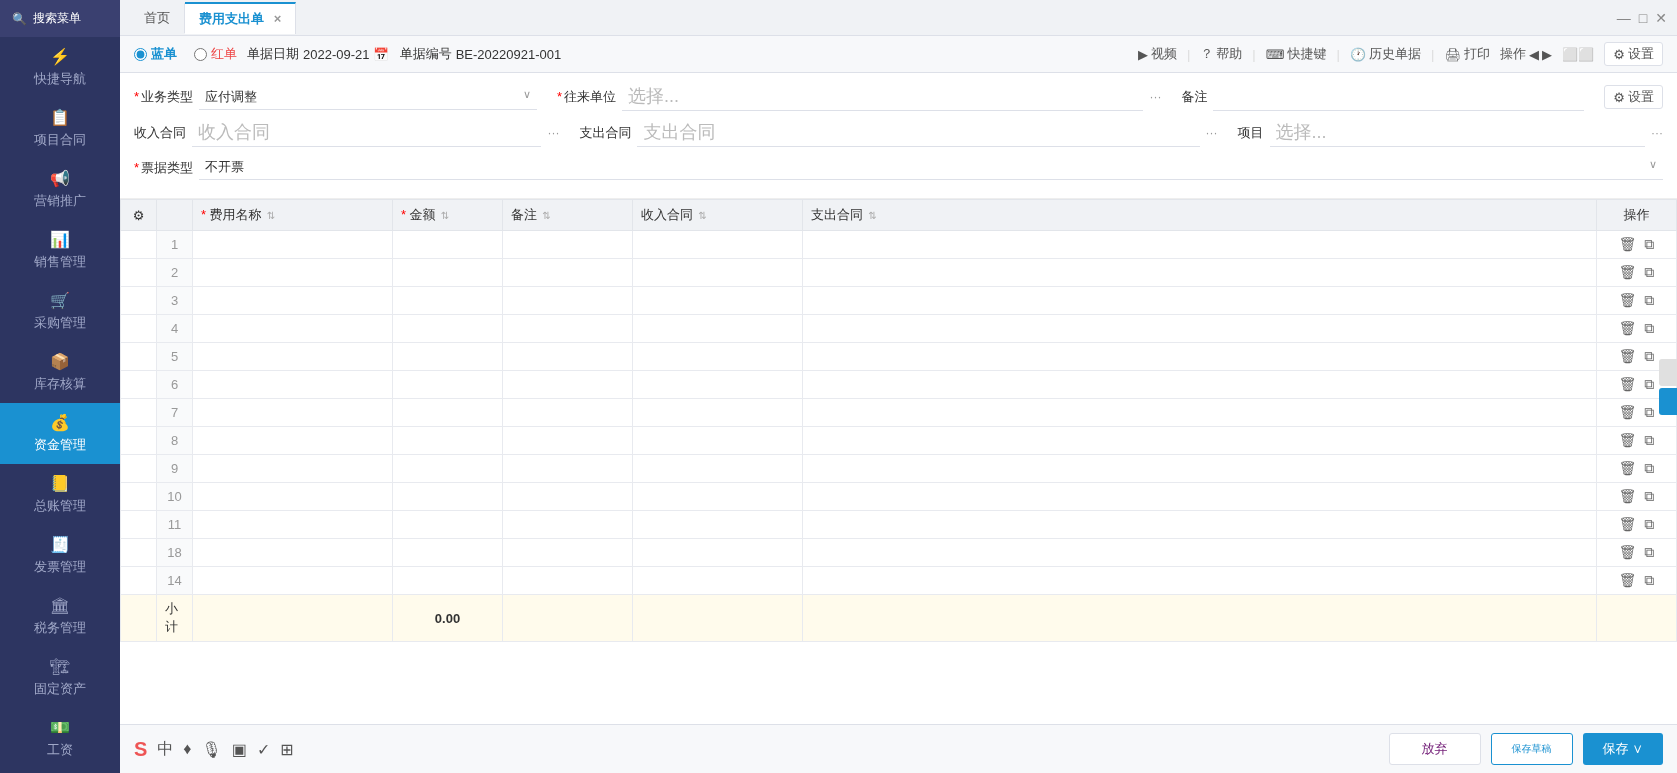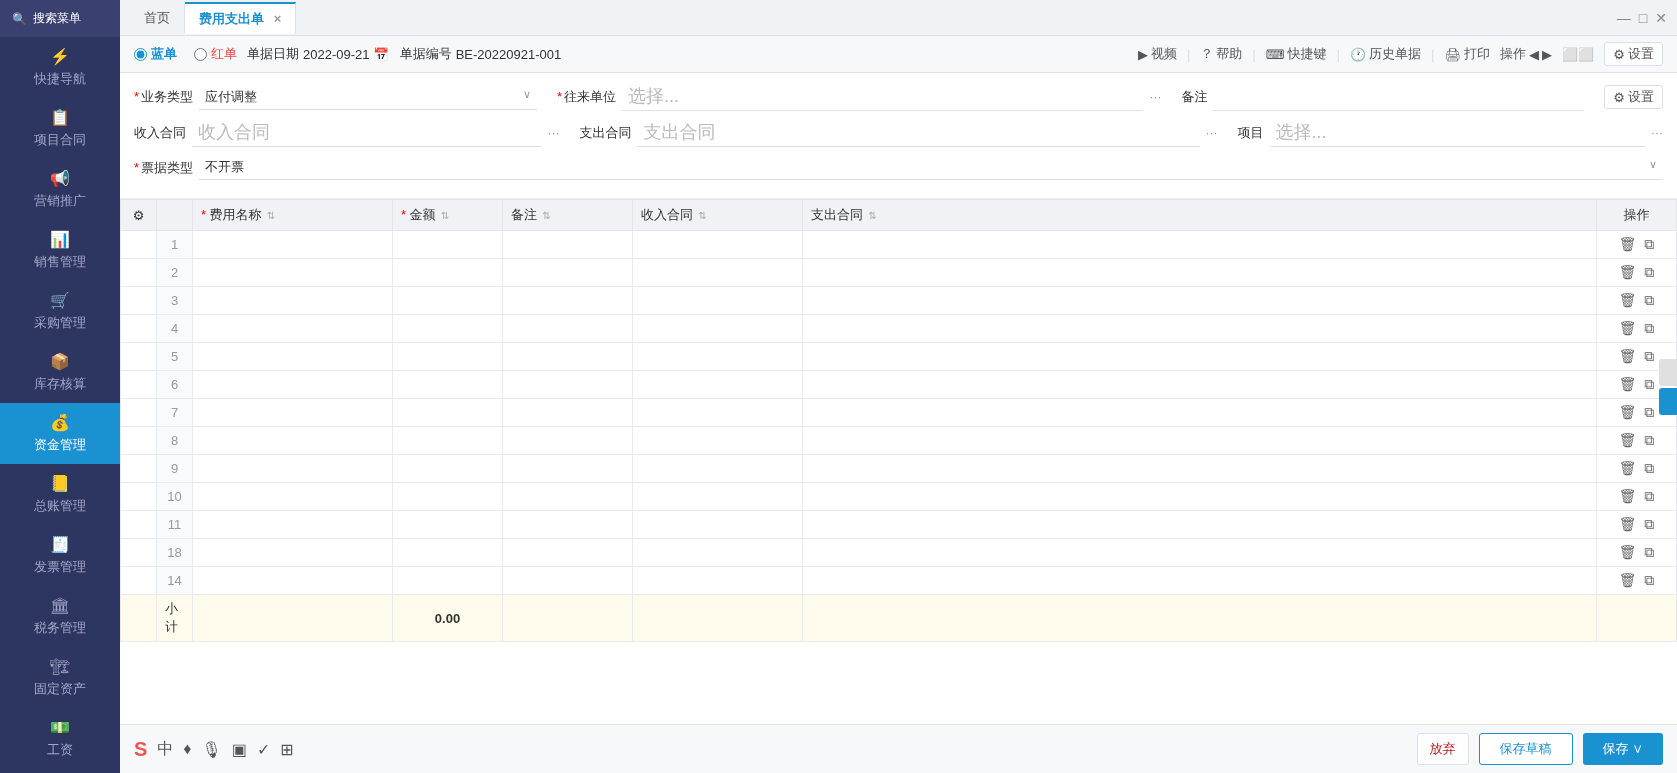--- a/index.html
+++ b/index.html
@@ -217,36 +217,36 @@
       padding: 8px 14px;
       display: flex;
       align-items: center;
       justify-content: space-between;
       flex-shrink: 0;
     }
     .footer-icons { display: flex; gap: 10px; align-items: center; }
     .footer-icon { cursor: pointer; color: #555; font-size: 16px; }
     .footer-actions { display: flex; gap: 10px; }
     .btn-discard {
-      padding: 6px 12px;
+      padding: 6px 32px;
       border: 1px solid #dde0e8;
       background: #fff;
       cursor: pointer;
       border-radius: 3px;
-      color: #b91c1c;
+      color: #701a75;
       font-size: 13px;
     }
     .btn-draft {
       padding: 6px 20px;
       border: 1px solid #1a91d1;
       background: #fff;
       cursor: pointer;
       border-radius: 3px;
       color: #1a91d1;
-      font-size: 13px;
+      font-size: 10px;
     }
     .btn-save {
       padding: 6px 20px;
       background: #1a91d1;
       border: none;
       cursor: pointer;
       border-radius: 3px;
       color: #fff;
       font-size: 13px;
     }

